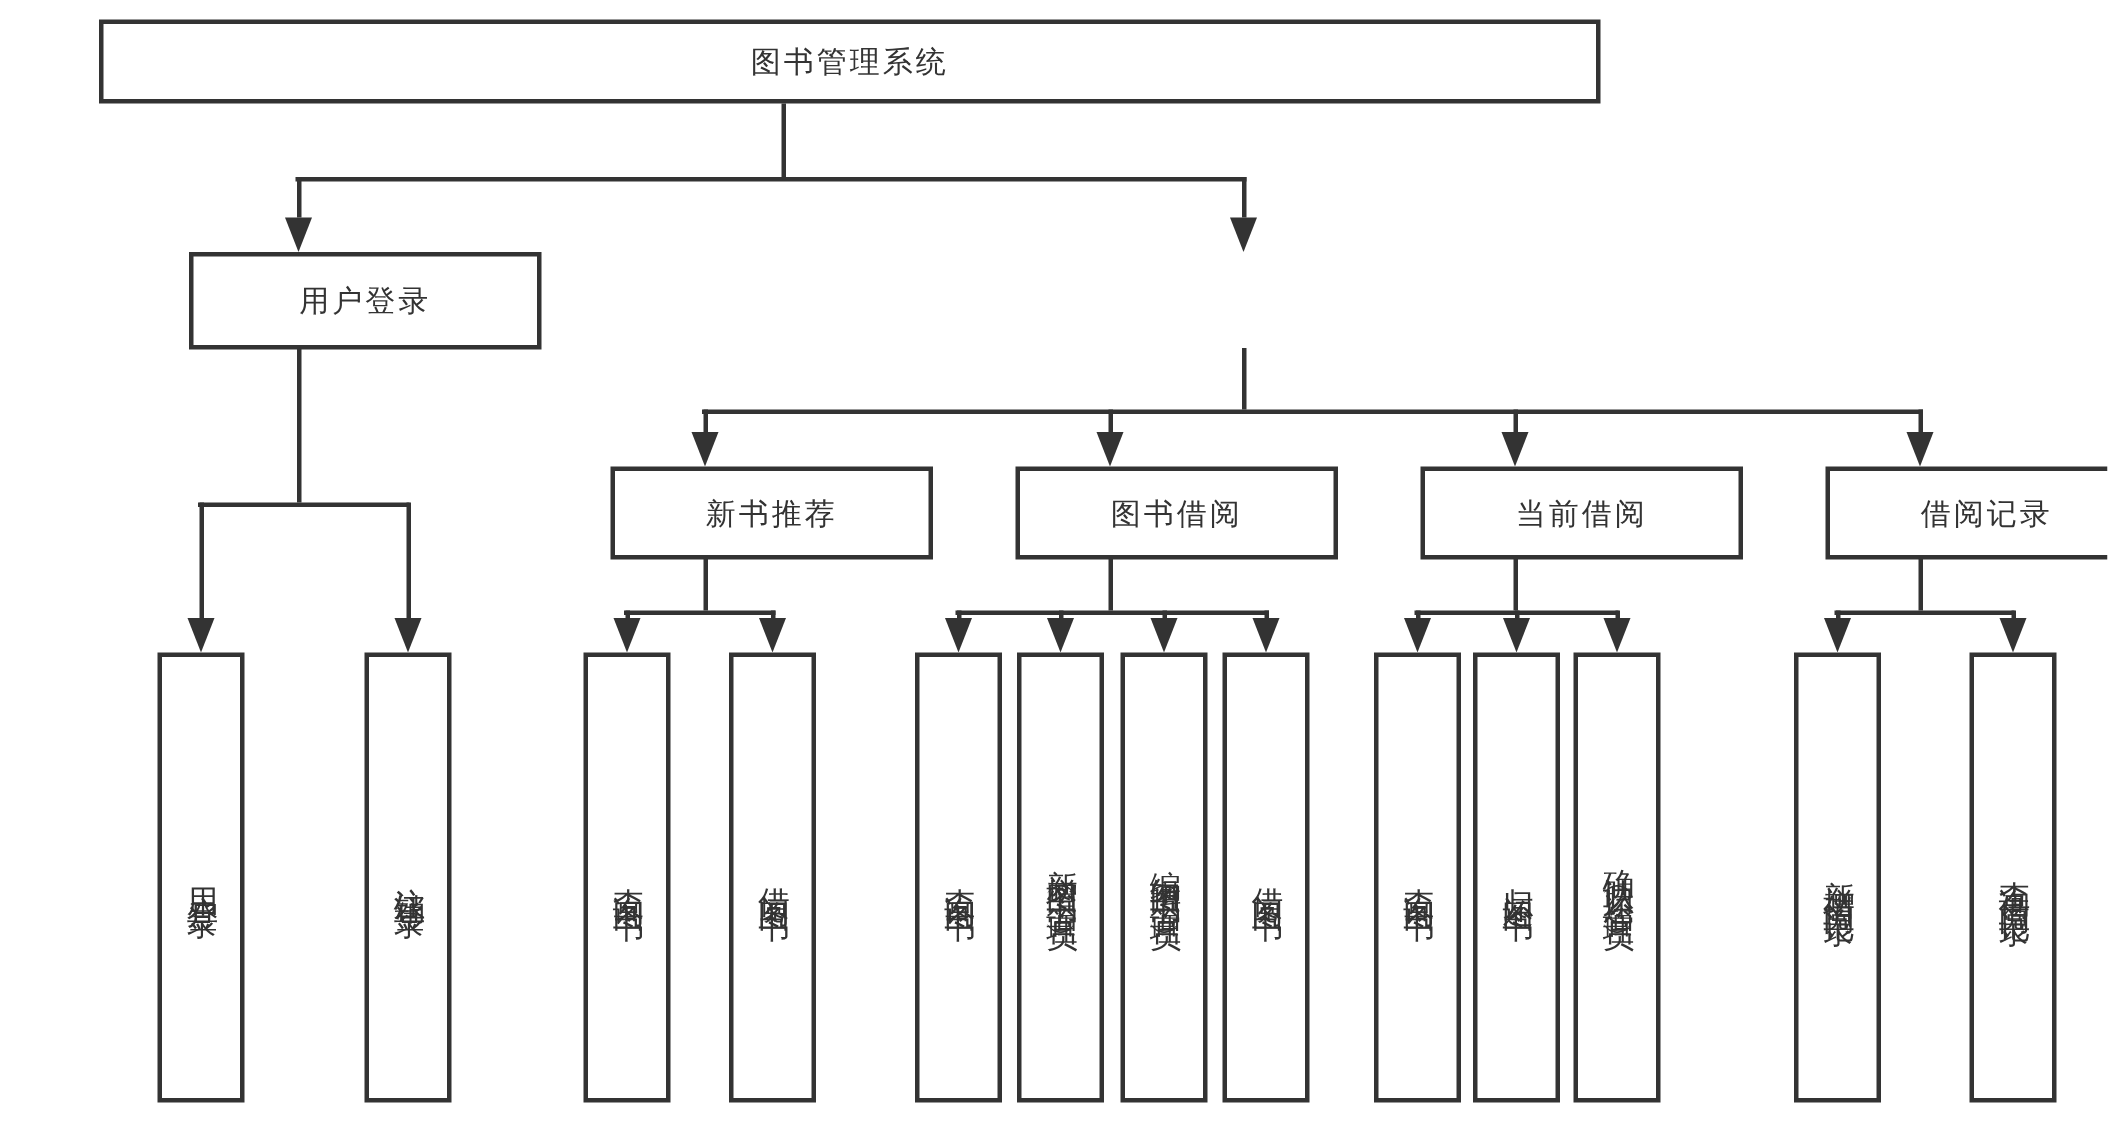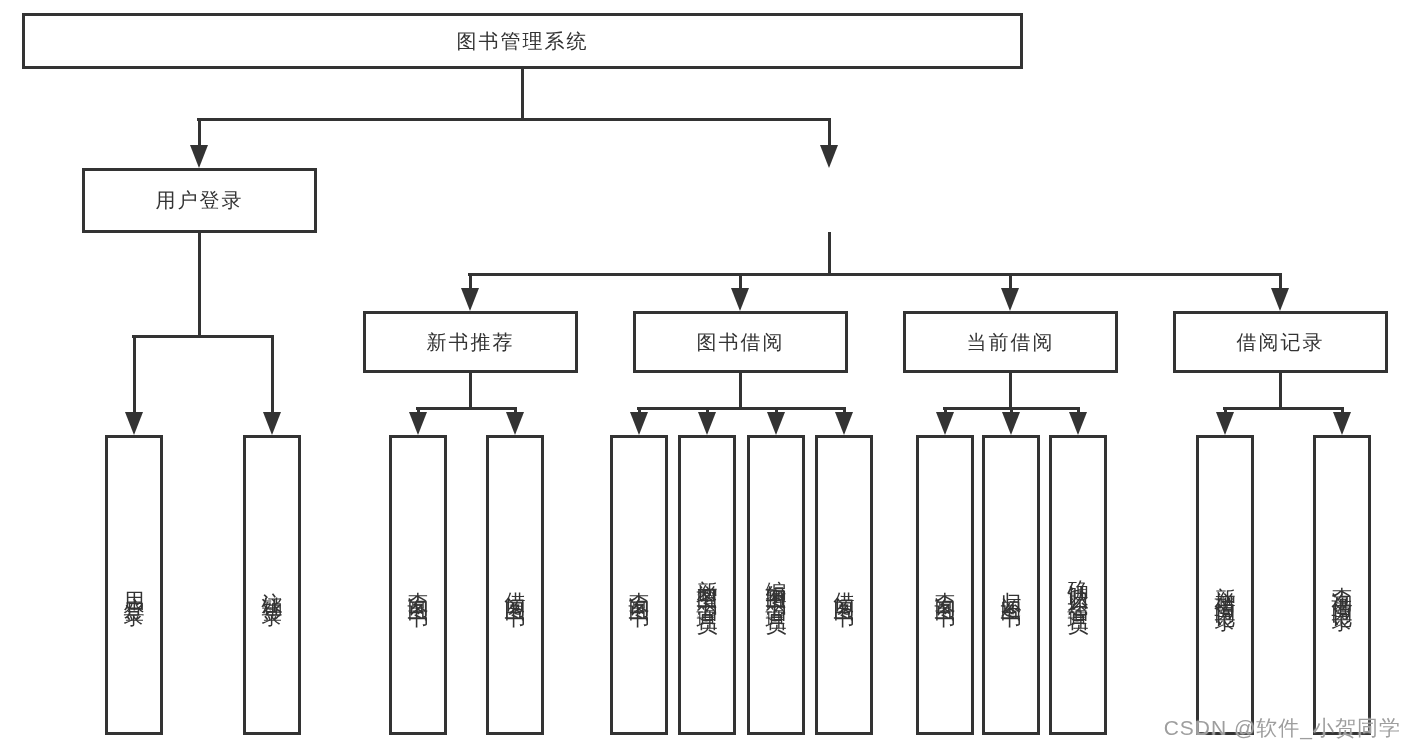--- a/index.html
+++ b/index.html
@@ -17,20 +17,21 @@
     border:3px solid #333333;
     background:#ffffff;
     display:flex;
     align-items:center;
     justify-content:center;
   }
   .hbox{
     font-size:20px;
     letter-spacing:2px;
     white-space:nowrap;
+    margin-left:44px;
   }
   .vbox{
     font-size:21px;
     writing-mode:vertical-rl;
     text-orientation:mixed;
     letter-spacing:5px;
     line-height:1.15;
   }
   .ln{
     position:absolute;
@@ -177,15 +178,14 @@
     <span>确认归还（管理员）</span>
   </div>
 
   <div class="box vbox" style="left:1196px;top:435px;width:58px;height:300px">
     <span>新增借阅记录</span>
   </div>
   <div class="box vbox" style="left:1313px;top:435px;width:58px;height:300px">
     <span>查询借阅记录</span>
   </div>
 
-  <div class="watermark">CSDN @软件_小贺同学</div>
 
 </div>
 
 </body></html>

